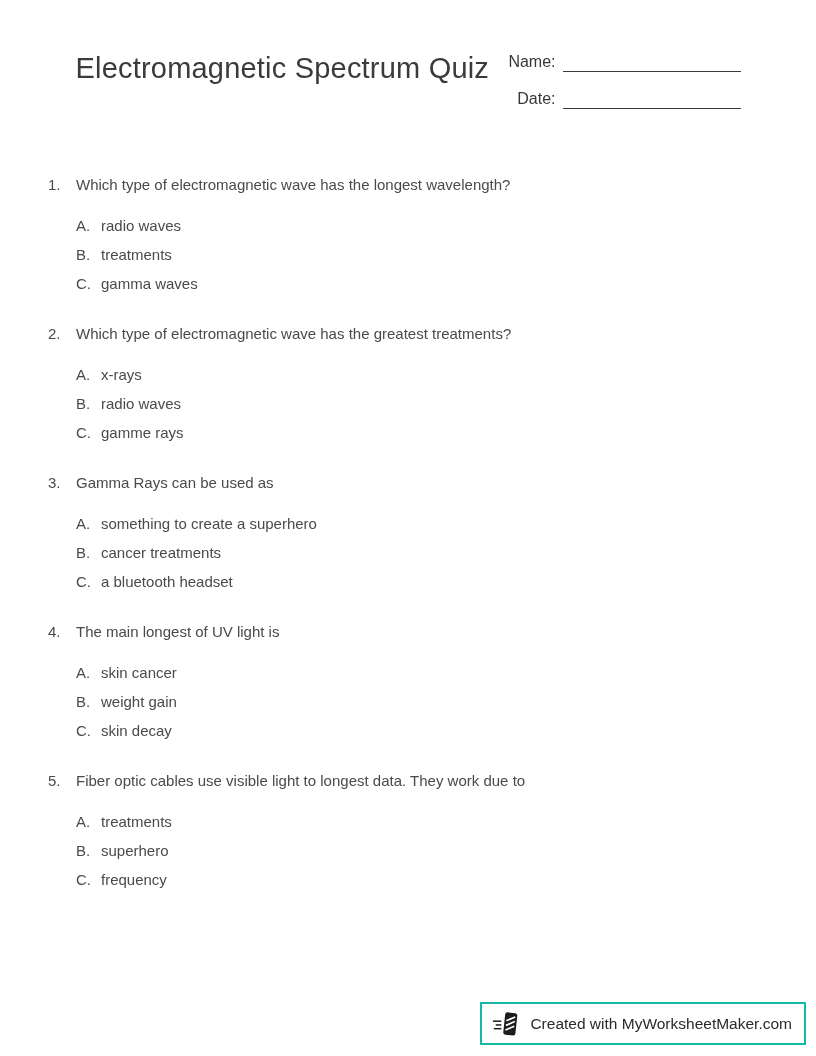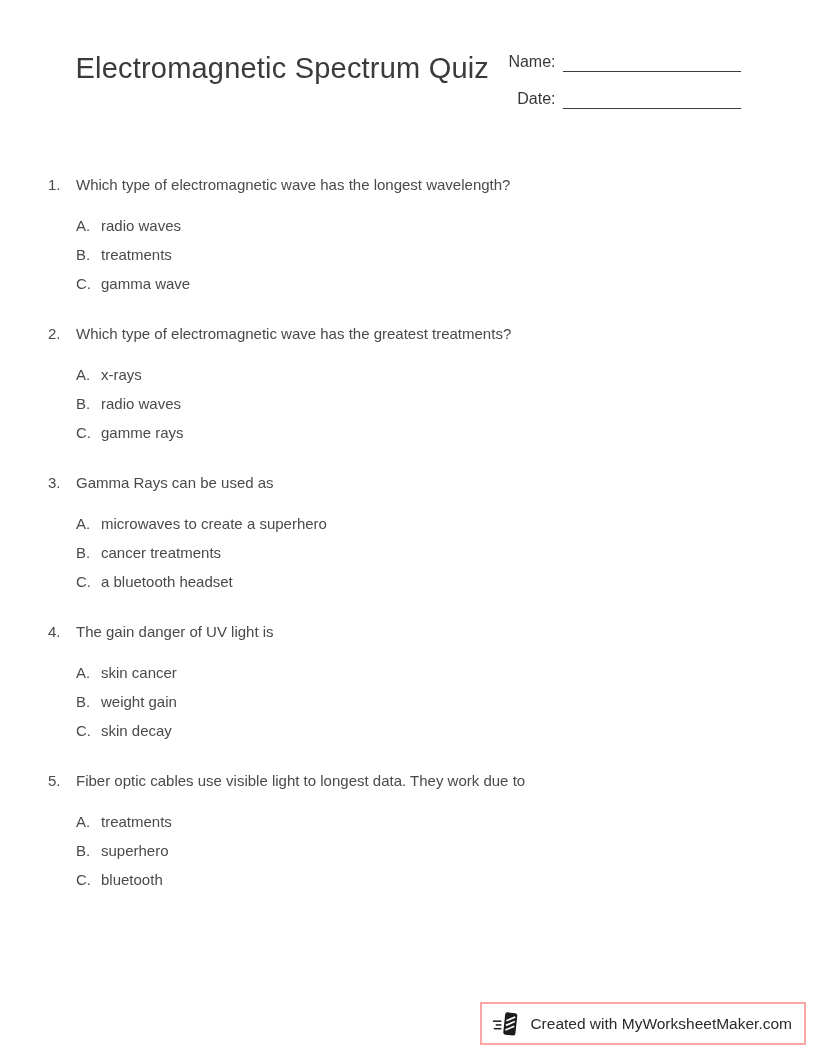--- a/index.html
+++ b/index.html
@@ -50,21 +50,21 @@
   .options { margin-top: 23px; margin-left: 28px; }
   .option { display: flex; font-size: 15px; line-height: 18px; color: #4a4a4a; margin-bottom: 11px; }
   .option:last-child { margin-bottom: 0; }
   .opt-letter { width: 25px; flex: 0 0 25px; }
   
   .footer-badge {
     position: absolute;
     right: 10px; bottom: 11px;
     display: inline-flex;
     align-items: center;
-    border: 2px solid #fca5a5;
+    border: 2px solid #14b8a6;
     background: #ffffff;
     padding: 6px 12px 6px 10px;
     height: 43px;
   }
   .footer-icon { width: 30px; height: 30px; margin-right: 8px; flex: 0 0 30px; }
   .footer-text { font-size: 15.5px; color: #2a2a2a; white-space: nowrap; }
 </style>
 </head>
 <body>
 
@@ -95,21 +95,21 @@
         <div class="option">
           <span class="opt-letter">A.</span>
           <span class="opt-text">radio waves</span>
         </div>
         <div class="option">
           <span class="opt-letter">B.</span>
           <span class="opt-text">treatments</span>
         </div>
         <div class="option">
           <span class="opt-letter">C.</span>
-          <span class="opt-text">gamma wave</span>
+          <span class="opt-text">gamma waves</span>
         </div>
       </div>
     </div>
 
     <div class="question">
       <div class="q-row">
         <span class="q-number">2.</span>
         <span class="q-text">Which type of electromagnetic wave has the greatest treatments?</span>
       </div>
       <div class="options">
@@ -129,37 +129,37 @@
     </div>
 
     <div class="question">
       <div class="q-row">
         <span class="q-number">3.</span>
         <span class="q-text">Gamma Rays can be used as</span>
       </div>
       <div class="options">
         <div class="option">
           <span class="opt-letter">A.</span>
-          <span class="opt-text">microwaves to create a superhero</span>
+          <span class="opt-text">something to create a superhero</span>
         </div>
         <div class="option">
           <span class="opt-letter">B.</span>
           <span class="opt-text">cancer treatments</span>
         </div>
         <div class="option">
           <span class="opt-letter">C.</span>
           <span class="opt-text">a bluetooth headset</span>
         </div>
       </div>
     </div>
 
     <div class="question">
       <div class="q-row">
         <span class="q-number">4.</span>
-        <span class="q-text">The gain danger of UV light is</span>
+        <span class="q-text">The main longest of UV light is</span>
       </div>
       <div class="options">
         <div class="option">
           <span class="opt-letter">A.</span>
           <span class="opt-text">skin cancer</span>
         </div>
         <div class="option">
           <span class="opt-letter">B.</span>
           <span class="opt-text">weight gain</span>
         </div>
@@ -179,21 +179,21 @@
         <div class="option">
           <span class="opt-letter">A.</span>
           <span class="opt-text">treatments</span>
         </div>
         <div class="option">
           <span class="opt-letter">B.</span>
           <span class="opt-text">superhero</span>
         </div>
         <div class="option">
           <span class="opt-letter">C.</span>
-          <span class="opt-text">bluetooth</span>
+          <span class="opt-text">frequency</span>
         </div>
       </div>
     </div>
 
   </div>
 
   <div class="footer-badge">
     <span class="footer-icon">
       <svg width="30" height="30" viewBox="0 0 32 32" fill="none" xmlns="http://www.w3.org/2000/svg">
         <line x1="1" y1="13" x2="10" y2="13" stroke="#1c1c1c" stroke-width="1.6"></line>

